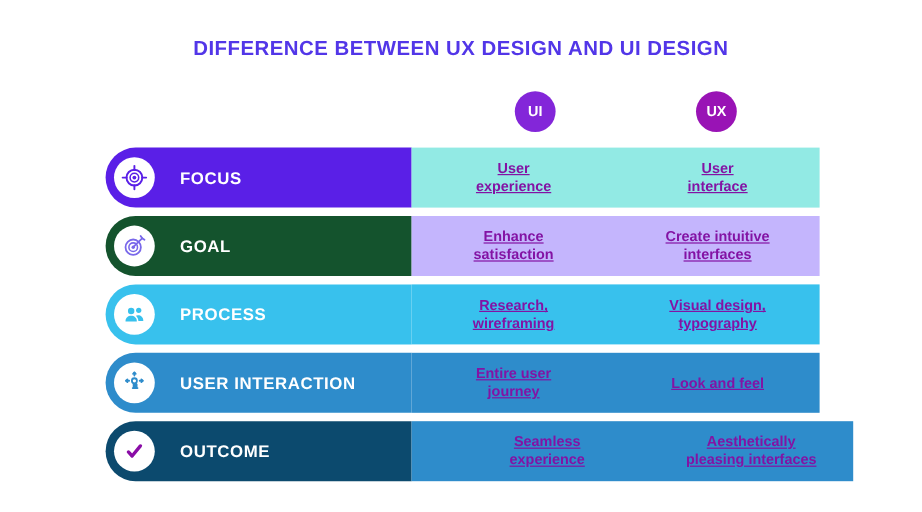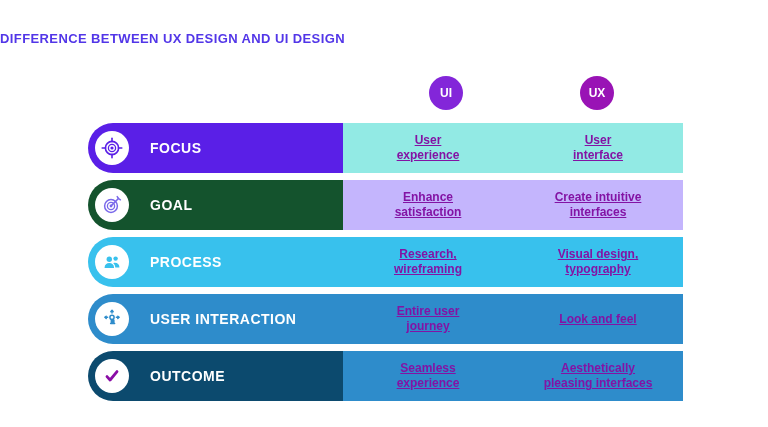--- a/index.html
+++ b/index.html
@@ -2,21 +2,21 @@
 <html><head>
 <meta charset="utf-8">
 <style>
   html,body{margin:0;padding:0;background:#fff;}
   .canvas{
     position:relative;width:768px;height:427px;background:#ffffff;
     font-family:"Liberation Sans",sans-serif;overflow:hidden;
   }
   .title{
     position:absolute;top:31px;left:0;width:100%;
-    font-size:13px;font-weight:bold;letter-spacing:.4px;
+    text-align:center;font-size:17px;font-weight:bold;letter-spacing:.4px;
   }
   .badge{
     position:absolute;top:76px;width:34px;height:34px;border-radius:50%;
     display:flex;align-items:center;justify-content:center;
     color:#fff;font-size:12px;font-weight:bold;
   }
   .badge-ui{left:429px;}
   .badge-ux{left:580px;}
   .row{
     position:absolute;left:88px;width:595px;height:32px;display:flex;
@@ -167,21 +167,21 @@
 
   <div class="row" style="top:351px">
     <div class="row-left" style="background: #0c4a6e;">
       <div class="icon-circle" style="color: rgb(138, 13, 166);">
         <svg viewBox="0 0 24 24" fill="none" stroke="currentColor" stroke-width="2.8" stroke-linecap="round" stroke-linejoin="round">
           <path d="M7 12.6l3.1 3.4L17 7.6"></path>
         </svg>
       </div>
       <div class="row-label">OUTCOME</div>
     </div>
-    <div class="row-right" style="background: rgb(46, 140, 203); color: rgb(131, 19, 164);">
+    <div class="row-right" style="background: rgb(46, 140, 203); color: rgb(131, 19, 164); padding-left: 28px;">
       <div class="cell">
         <div>Seamless</div>
         <div>experience</div>
       </div>
       <div class="cell">
         <div>Aesthetically</div>
         <div>pleasing interfaces</div>
       </div>
     </div>
   </div>

